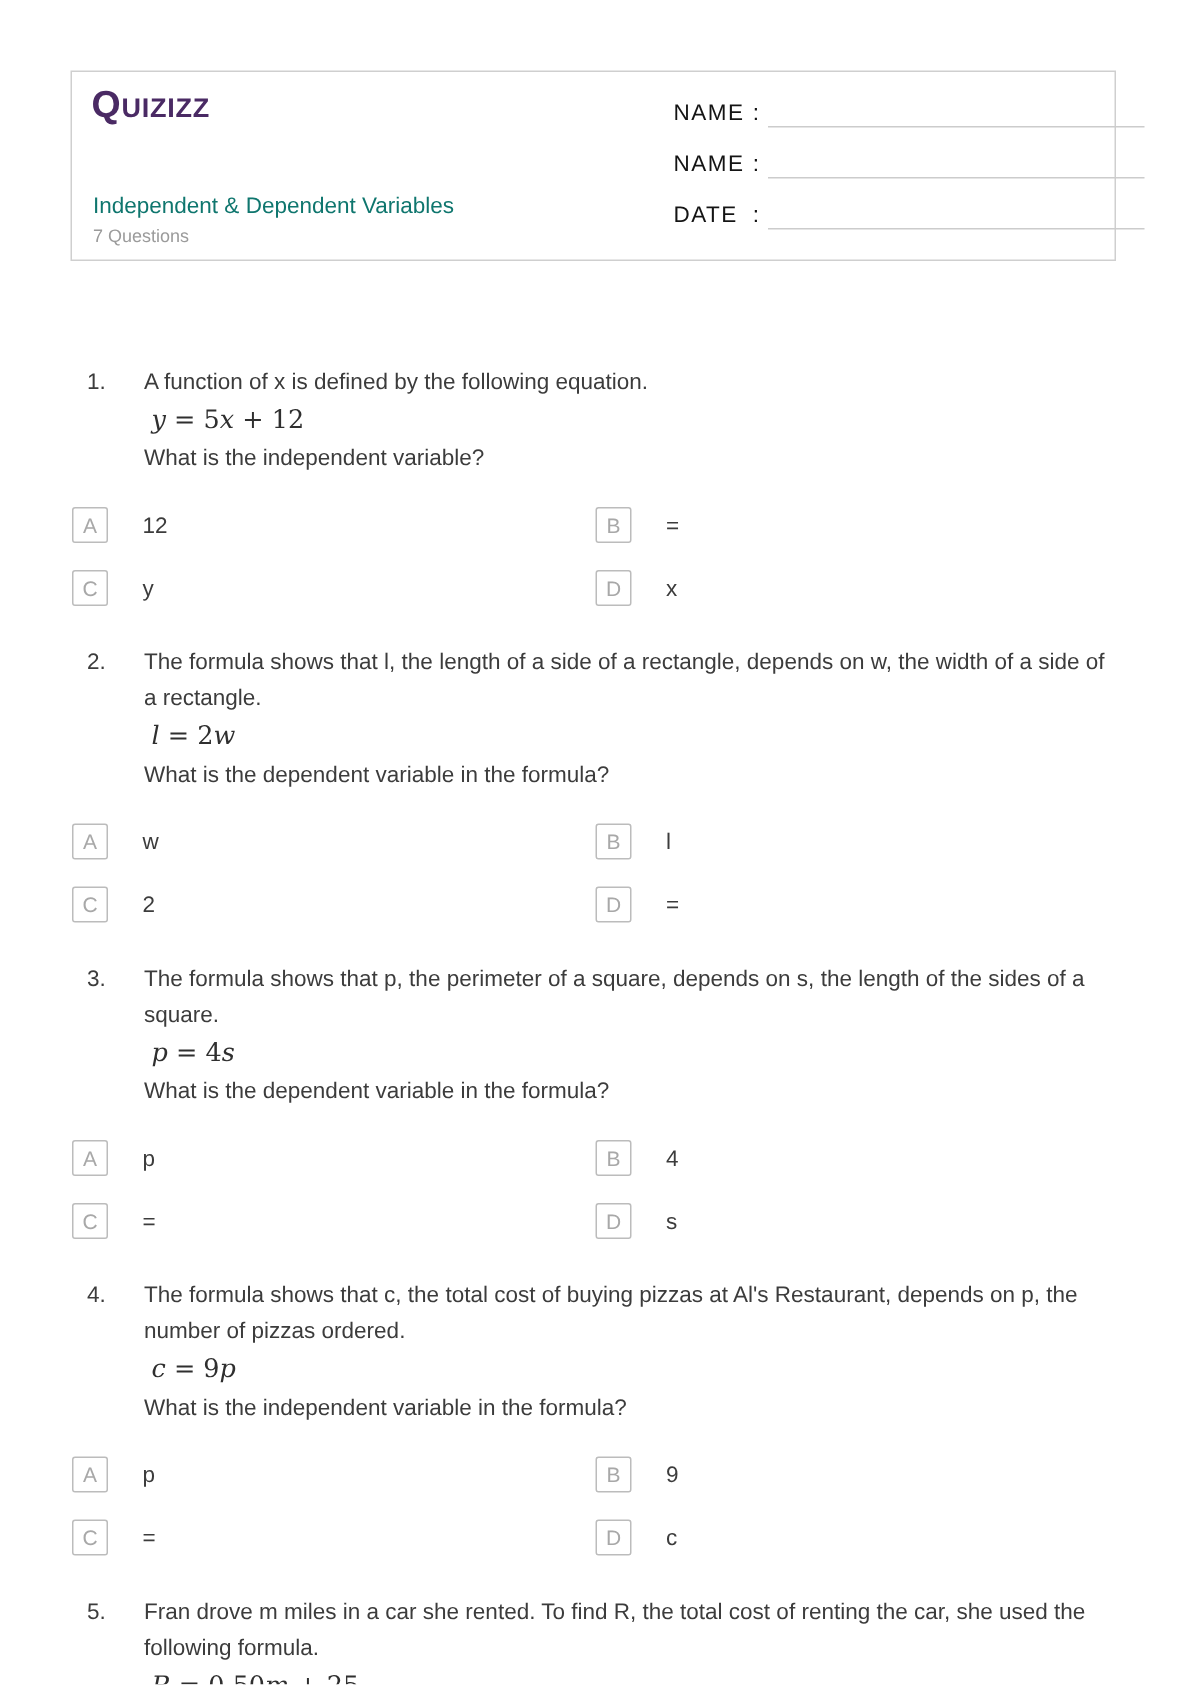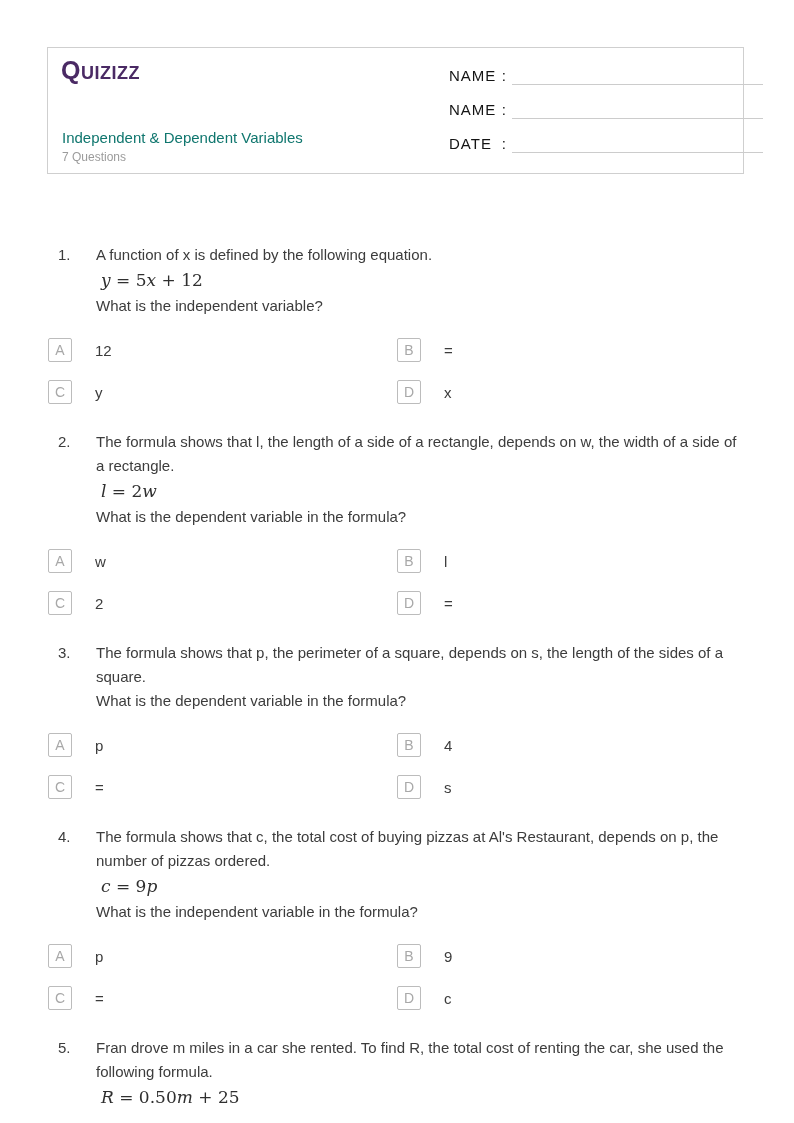--- a/index.html
+++ b/index.html
@@ -160,20 +160,21 @@
           </div>
         </div>
       </div>
     </section>
 
     <section class="question">
       <div class="qrow">
         <span class="qnum">3.</span>
         <div class="qbody">
           <p class="qtext">The formula shows that p, the perimeter of a square, depends on s, the length of the sides of a square.</p>
+          <p class="equation"><i>p</i> = 4<i>s</i></p>
           <p class="qtext">What is the dependent variable in the formula?</p>
         </div>
       </div>
       <div class="answers">
         <div class="answer-row">
           <div class="answer">
             <span class="letter-box">A</span>
             <span class="answer-text">p</span>
           </div>
           <div class="answer">

